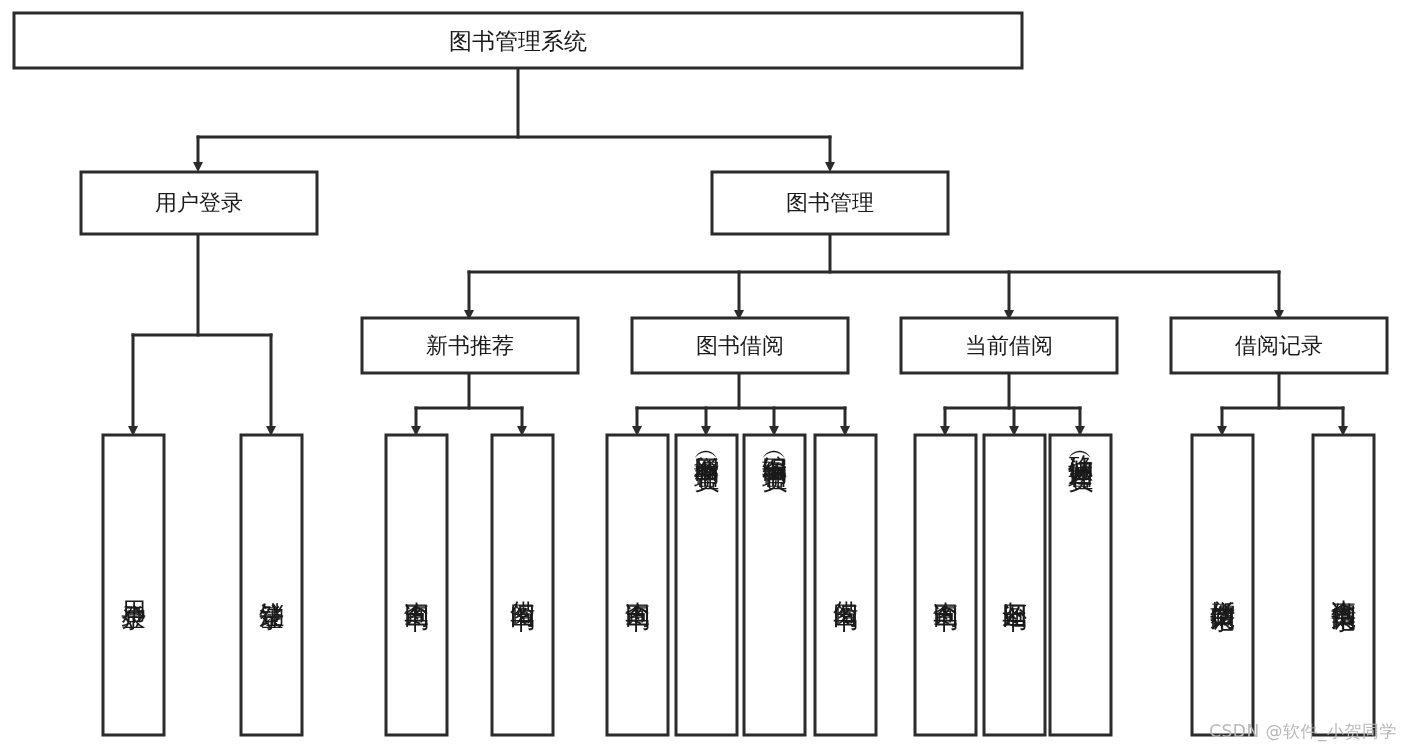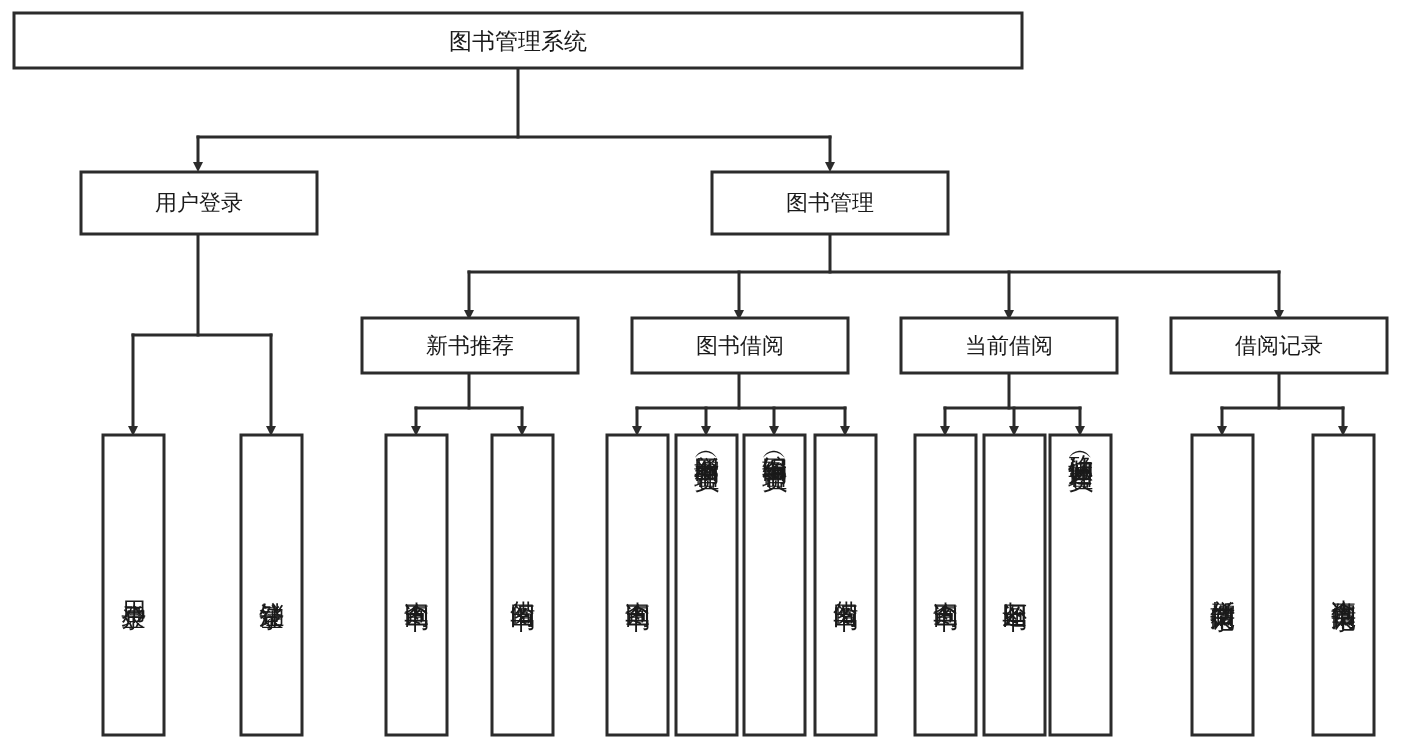--- a/index.html
+++ b/index.html
@@ -241,13 +241,14 @@
     <span class="leaf-label">确认归还（管理员）</span>
   </div>
 
   <div class="leaf-label-wrap" style="left:1192px; top:435px; width:61px; height:300px;">
     <span class="leaf-label">新增借阅记录</span>
   </div>
   <div class="leaf-label-wrap" style="left:1313px; top:435px; width:61px; height:300px;">
     <span class="leaf-label">查询借阅记录</span>
   </div>
 
+  <div class="watermark">CSDN @软件_小贺同学</div>
 </div>
 
 </body></html>

